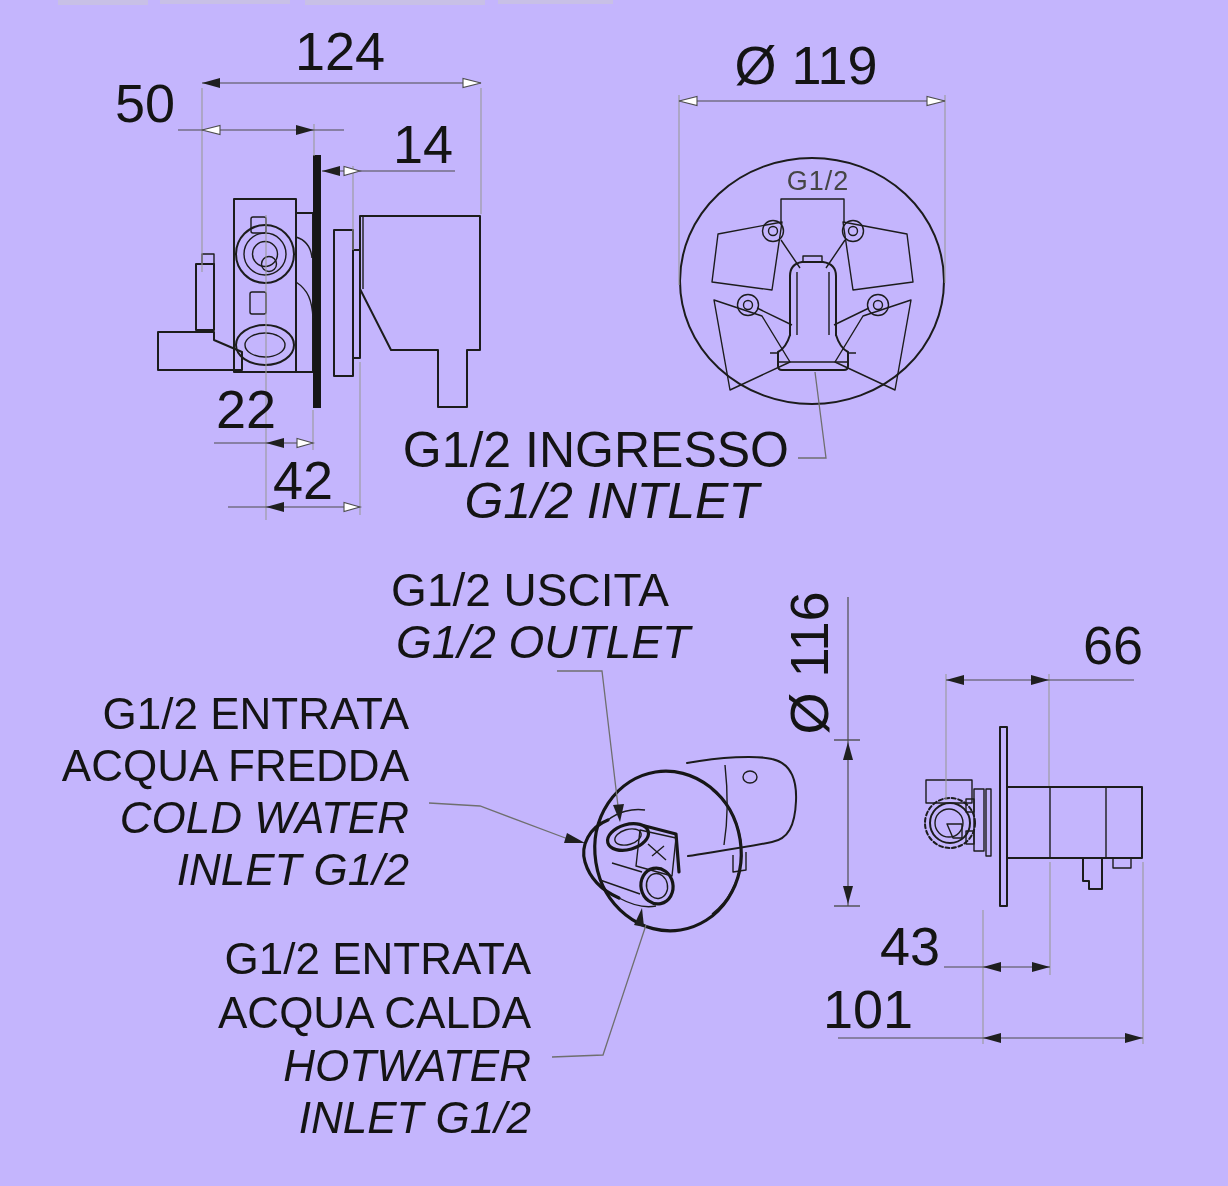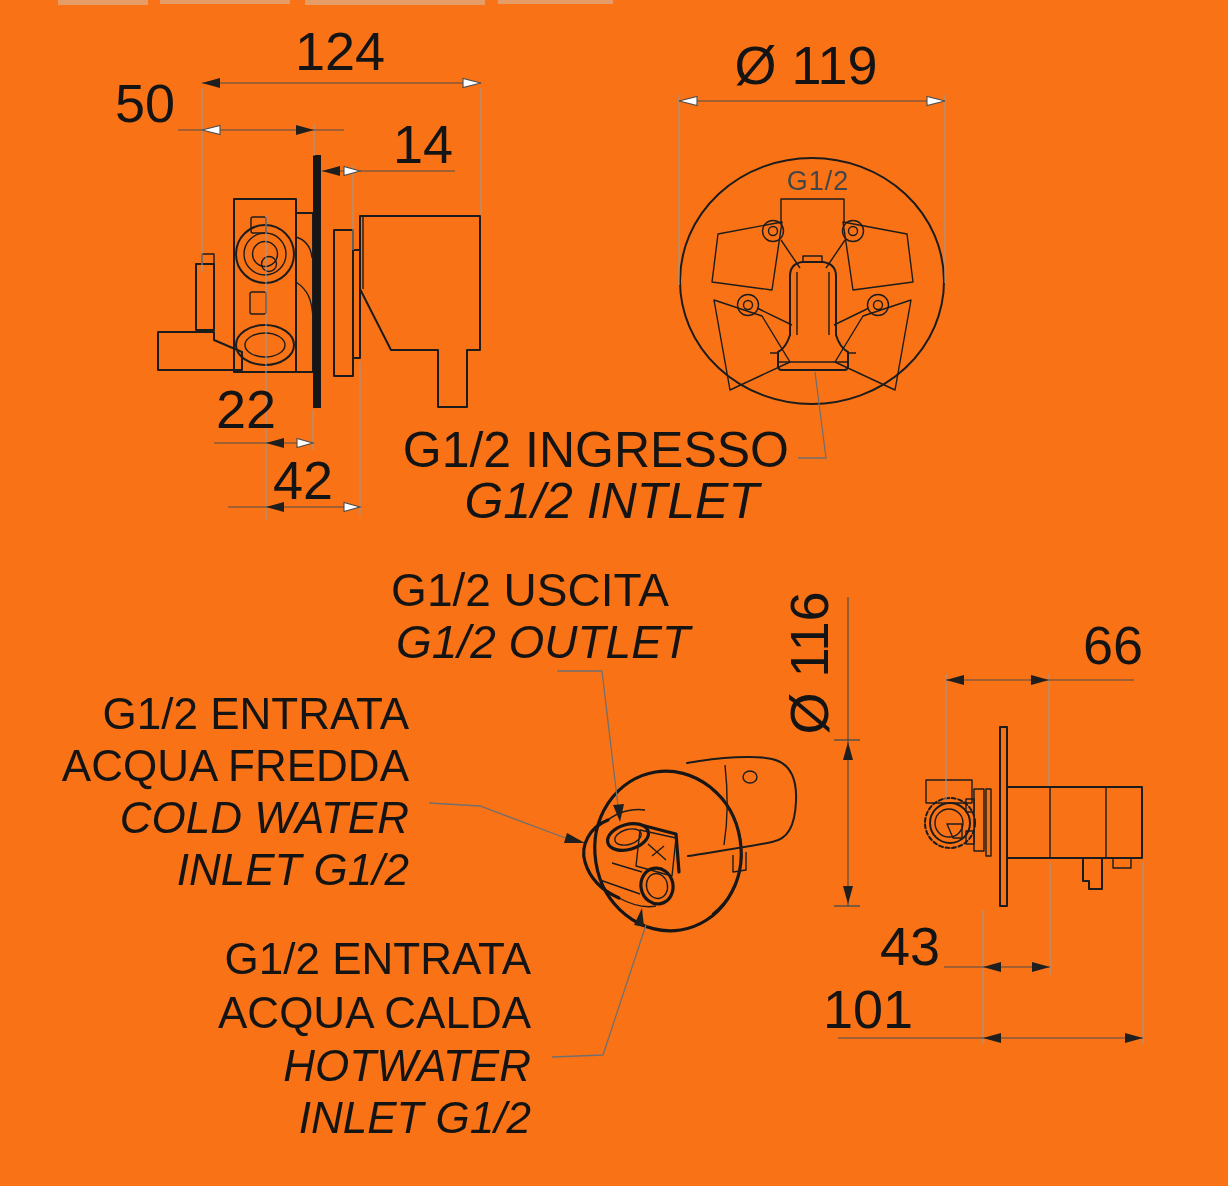--- a/index.html
+++ b/index.html
@@ -1,16 +1,16 @@
 <!DOCTYPE html>
 <html><head>
 <meta charset="utf-8">
 <style>
   html,body{margin:0;padding:0;background:#fff;}
-  .stage{position:relative;width:1228px;height:1186px;background:#f97316;overflow:hidden;}
+  .stage{position:relative;width:1228px;height:1186px;background:#c4b5fd;overflow:hidden;}
   svg{display:block;}
   .obj{stroke:#1c1c1c;stroke-width:2;fill:none;stroke-linejoin:round;stroke-linecap:round;}
   .obj-thin{stroke:#1c1c1c;stroke-width:1.4;fill:none;stroke-linejoin:round;}
   .obj-thick{stroke:#161616;stroke-width:3.2;fill:none;stroke-linejoin:round;stroke-linecap:round;}
   .solid{fill:#161616;stroke:none;}
   .dim{stroke:#4d4d4d;stroke-width:1.2;fill:none;}
   .ext{stroke:#9a9a9a;stroke-width:1.1;fill:none;}
   .tick{stroke:#4d4d4d;stroke-width:1.4;fill:none;}
   .leader{stroke:#6f6f6f;stroke-width:1.3;fill:none;}
   .arrow{fill:#1f1f1f;stroke:none;}

